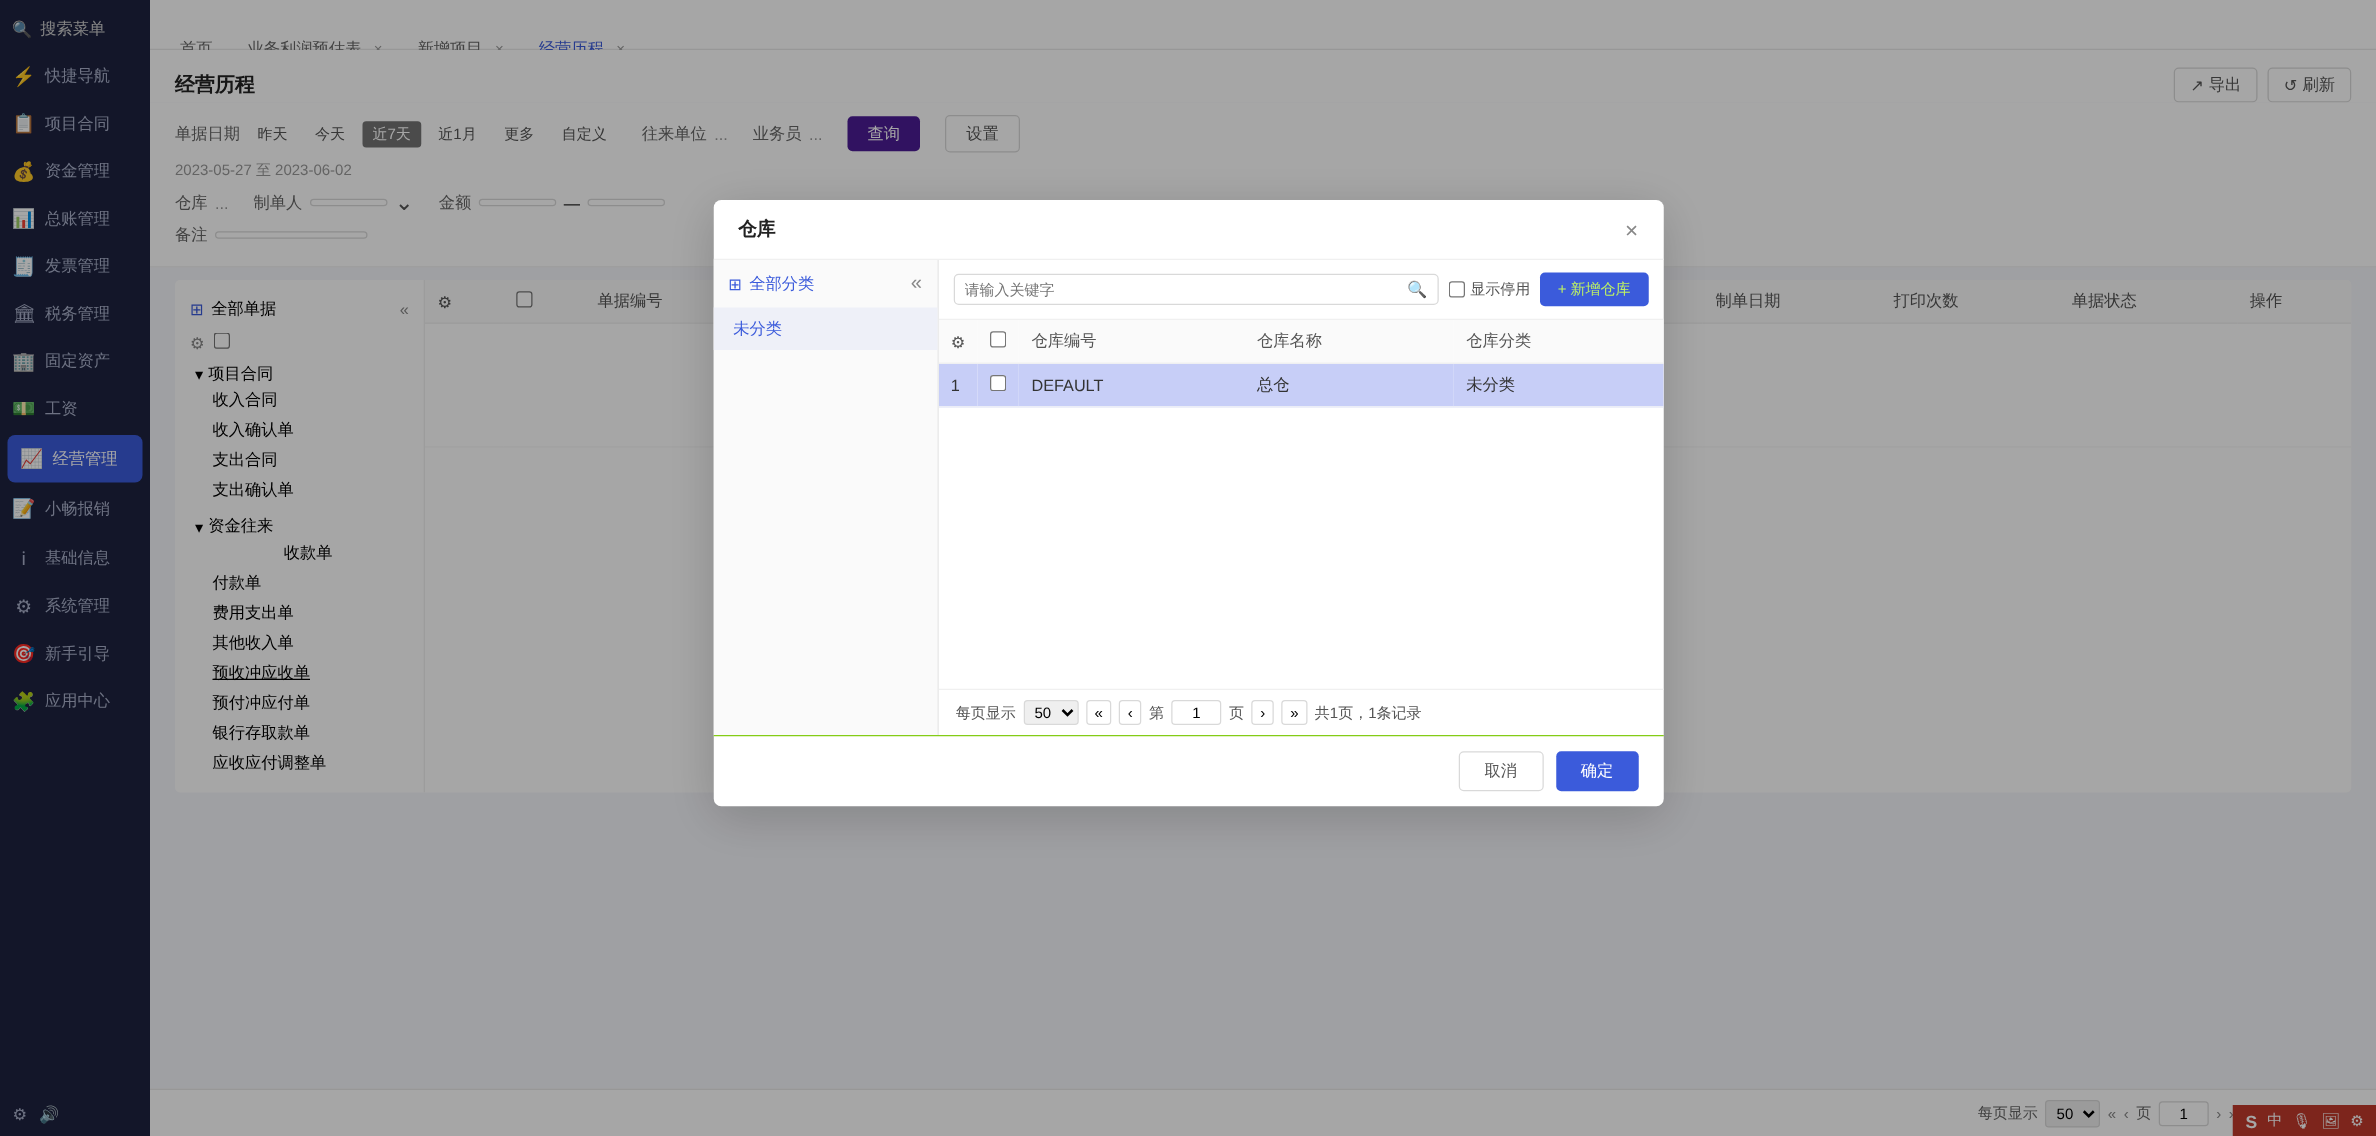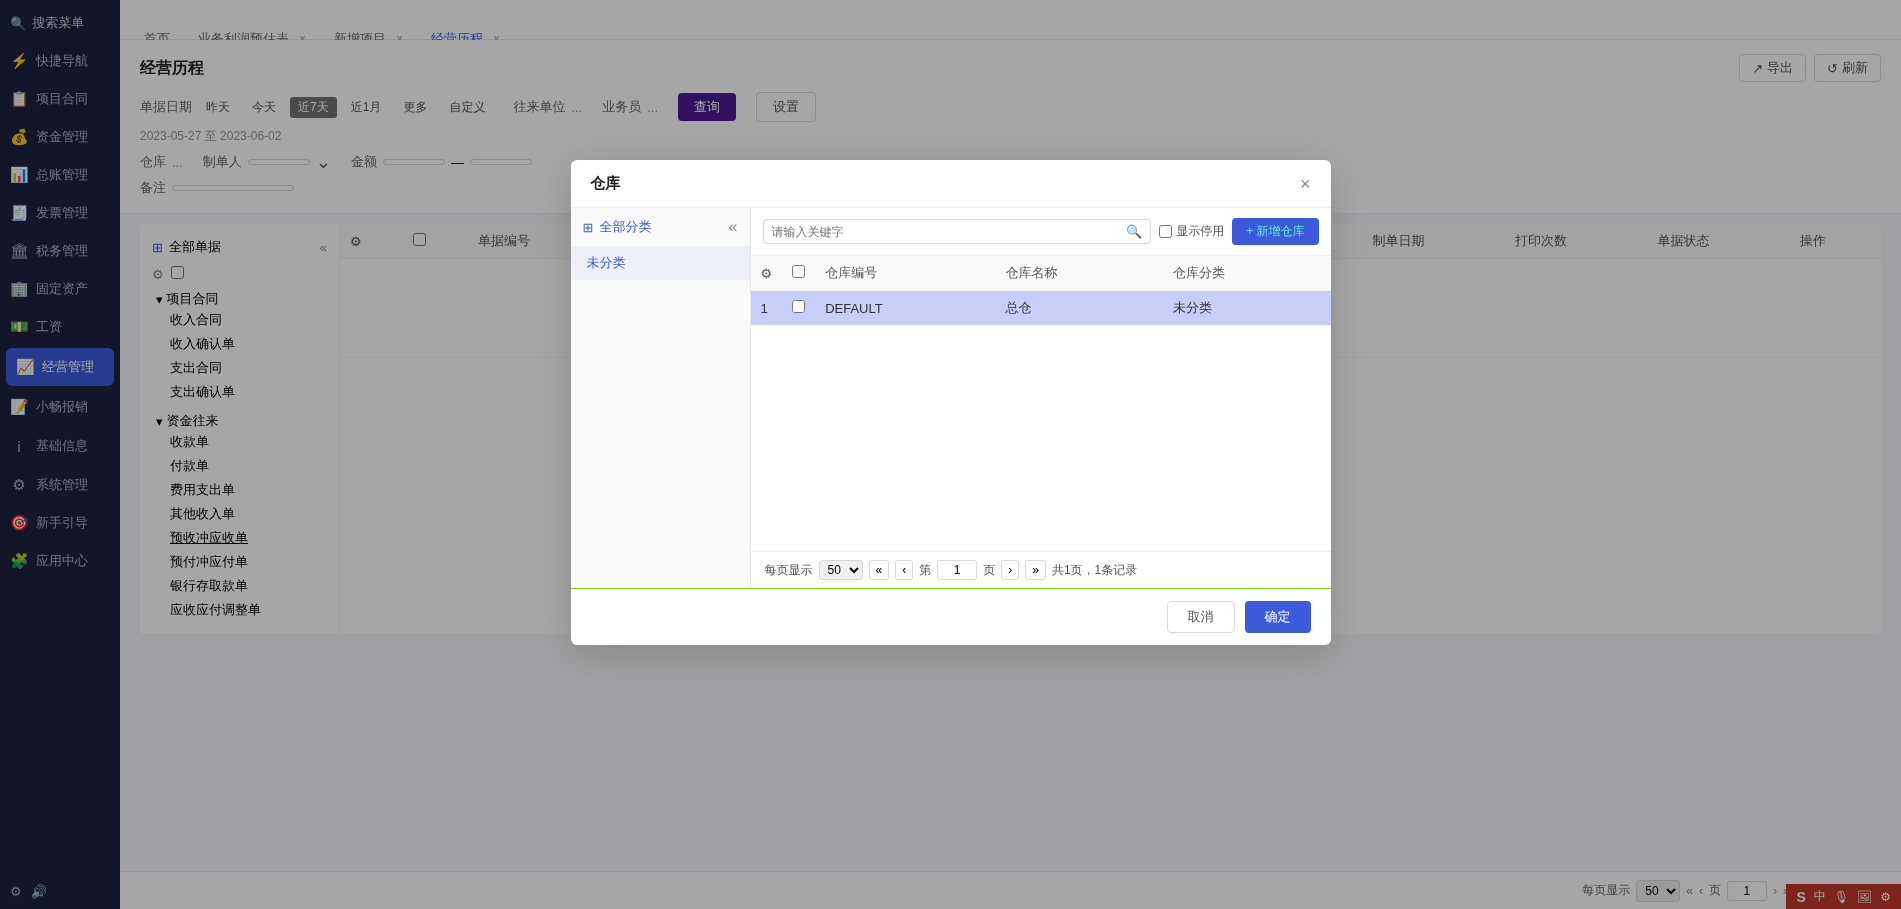--- a/index.html
+++ b/index.html
@@ -141,21 +141,21 @@
       display: flex; align-items: center; padding: 4px 8px; gap: 4px;
     }
     .search-input-wrap input {
       border: none; outline: none; font-size: 12px; flex: 1; color: #333;
     }
     .show-disabled {
       display: flex; align-items: center; gap: 4px; font-size: 12px; color: #555;
       white-space: nowrap;
     }
     .btn-add {
-      background: #3b5bdb; color: #5eead4; border: none; padding: 5px 14px;
+      background: #3b5bdb; color: #bef264; border: none; padding: 5px 14px;
       border-radius: 4px; cursor: pointer; font-size: 12px; white-space: nowrap;
     }
     .modal-table { width: 100%; border-collapse: collapse; font-size: 13px; }
     .modal-table th {
       background: #fafafa; padding: 8px 10px; color: #555;
       border-bottom: 1px solid #f0f0f0; text-align: left; font-weight: 500;
     }
     .modal-table td {
       padding: 8px 10px; border-bottom: 1px solid #f7f7f7; color: #333;
     }
@@ -386,21 +386,21 @@
             <div style="padding:3px 0;cursor:pointer;">支出合同</div>
             <div style="padding:3px 0;cursor:pointer;">支出确认单</div>
           </div>
         </div>
         <div style="padding:4px 16px;">
           <div style="display:flex;align-items:center;gap:4px;cursor:pointer;font-size:13px;">
             <span>▾</span>
             <span>资金往来</span>
           </div>
           <div style="padding-left:14px;font-size:13px;">
-            <div style="padding:3px 0;cursor:pointer;">收款单</div>
+            <div style="padding:3px 0;cursor:pointer;text-align:center;">收款单</div>
             <div style="padding:3px 0;cursor:pointer;">付款单</div>
             <div style="padding:3px 0;cursor:pointer;">费用支出单</div>
             <div style="padding:3px 0;cursor:pointer;">其他收入单</div>
             <div style="padding:3px 0;cursor:pointer;text-decoration:underline;">预收冲应收单</div>
             <div style="padding:3px 0;cursor:pointer;">预付冲应付单</div>
             <div style="padding:3px 0;cursor:pointer;">银行存取款单</div>
             <div style="padding:3px 0;cursor:pointer;">应收应付调整单</div>
           </div>
         </div>
       </div>

